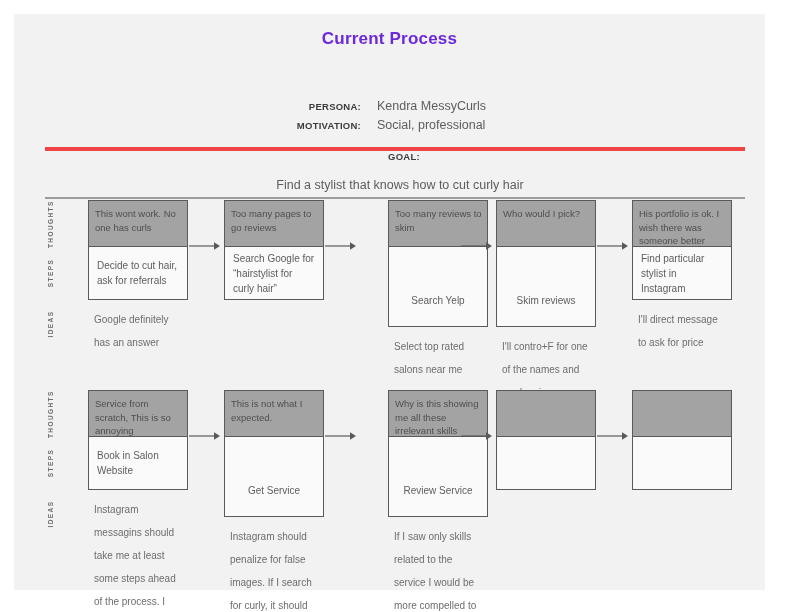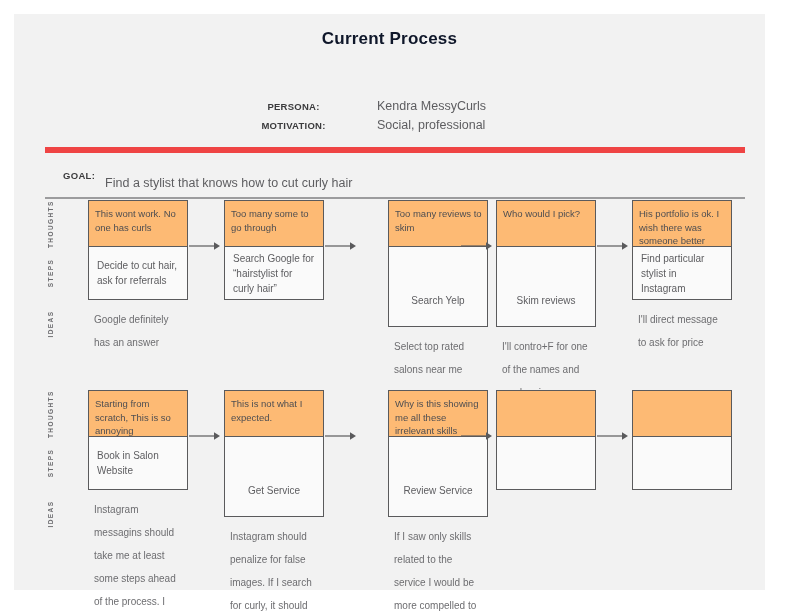--- a/index.html
+++ b/index.html
@@ -26,64 +26,65 @@
 
   
   #title {
     position: absolute;
     left: 0;
     top: 15px;
     width: 751px;
     text-align: center;
     font-size: 17px;
     font-weight: bold;
-    color: #0f172a;
+    color: #6d28d9;
     letter-spacing: 0.2px;
   }
 
   
   #meta {
     position: absolute;
     left: 200px;
     top: 85px;
     width: 420px;
   }
   .meta-row {
     display: flex;
     align-items: baseline;
     margin-bottom: 2px;
     height: 17px;
   }
   .meta-label {
     width: 163px;
-    text-align: center;
+    text-align: right;
     font-size: 9.5px;
     font-weight: bold;
     color: #3b3b3d;
     letter-spacing: 0.25px;
-    padding-right: 4px;
+    padding-right: 16px;
     box-sizing: border-box;
   }
   .meta-value {
     font-size: 12.5px;
     color: #5d5d60;
   }
 
   
   #goal-band {
     position: absolute;
     left: 31px;
     top: 133px;
     width: 700px;
     height: 52px;
-    border-top: 6px solid #ef4444;
+    border-top: 4px solid #ef4444;
     border-bottom: 2px solid #9c9c9e;
     box-sizing: border-box;
     display: flex;
     align-items: center;
+    flex-direction: column;
   }
   #goal-label {
     font-size: 9.5px;
     font-weight: bold;
     color: #3b3b3d;
     letter-spacing: 0.3px;
     margin-left: 18px;
   }
   #goal-text {
     font-size: 12.5px;
@@ -137,21 +138,21 @@
   .col.c2 { left: 272px; padding-left: 28px; }
   .col.c3 { left: 408px; }
   .col.c4 { left: 544px; }
 
   .card {
     border: 1px solid #5a5a5c;
     box-sizing: border-box;
     background: #fafafa;
   }
   .card-head {
-    background: #fdba74;
+    background: #a3a3a3;
     border-bottom: 1px solid #5a5a5c;
     box-sizing: border-box;
     padding: 6px 5px 5px 6px;
     font-size: 9.5px;
     line-height: 13.5px;
     color: #4e4e51;
   }
   .card-body {
     box-sizing: border-box;
     padding: 7px 8px;
@@ -222,21 +223,21 @@
           <div class="idea">Google definitely has an answer</div>
         </div>
         <div class="arrow" style="left: 101px; top: 41px;">
           <svg width="34" height="10" viewBox="0 0 34 10">
             <line x1="0" y1="5" x2="26" y2="5" stroke="#5a5a5c" stroke-width="1.2"></line>
             <path d="M25 1.2 L31 5 L25 8.8 Z" fill="#5a5a5c"></path>
           </svg>
         </div>
         <div class="col c1">
           <div class="card">
-            <div class="card-head">Too many some to go through</div>
+            <div class="card-head">Too many pages to go reviews</div>
             <div class="card-body">Search Google for “hairstylist for curly hair”</div>
           </div>
           <div class="idea"></div>
         </div>
         <div class="arrow" style="left: 237px; top: 41px;">
           <svg width="34" height="10" viewBox="0 0 34 10">
             <line x1="0" y1="5" x2="26" y2="5" stroke="#5a5a5c" stroke-width="1.2"></line>
             <path d="M25 1.2 L31 5 L25 8.8 Z" fill="#5a5a5c"></path>
           </svg>
         </div>
@@ -277,21 +278,21 @@
     </div>
   <div class="row" id="row-1">
       <div class="rail">
         <div class="rail-label" style="top: 2px; width: 46px; height: 12px; line-height: 12px; text-align: center; transform: rotate(-90deg) translateX(-46px); transform-origin: left top;">THOUGHTS</div>
         <div class="rail-label" style="top: 50px; width: 46px; height: 12px; line-height: 12px; text-align: center; transform: rotate(-90deg) translateX(-46px); transform-origin: left top;">STEPS</div>
         <div class="rail-label" style="top: 104px; width: 40px; height: 12px; line-height: 12px; text-align: center; transform: rotate(-90deg) translateX(-40px); transform-origin: left top;">IDEAS</div>
       </div>
       <div class="cards">
         <div class="col c0">
           <div class="card">
-            <div class="card-head">Starting from scratch, This is so annoying</div>
+            <div class="card-head">Service from scratch, This is so annoying</div>
             <div class="card-body">Book in Salon Website</div>
           </div>
           <div class="idea">Instagram messagins should take me at least some steps ahead of the process. I already discussed times and prices!!</div>
         </div>
         <div class="arrow" style="left: 101px; top: 41px;">
           <svg width="34" height="10" viewBox="0 0 34 10">
             <line x1="0" y1="5" x2="26" y2="5" stroke="#5a5a5c" stroke-width="1.2"></line>
             <path d="M25 1.2 L31 5 L25 8.8 Z" fill="#5a5a5c"></path>
           </svg>
         </div>

